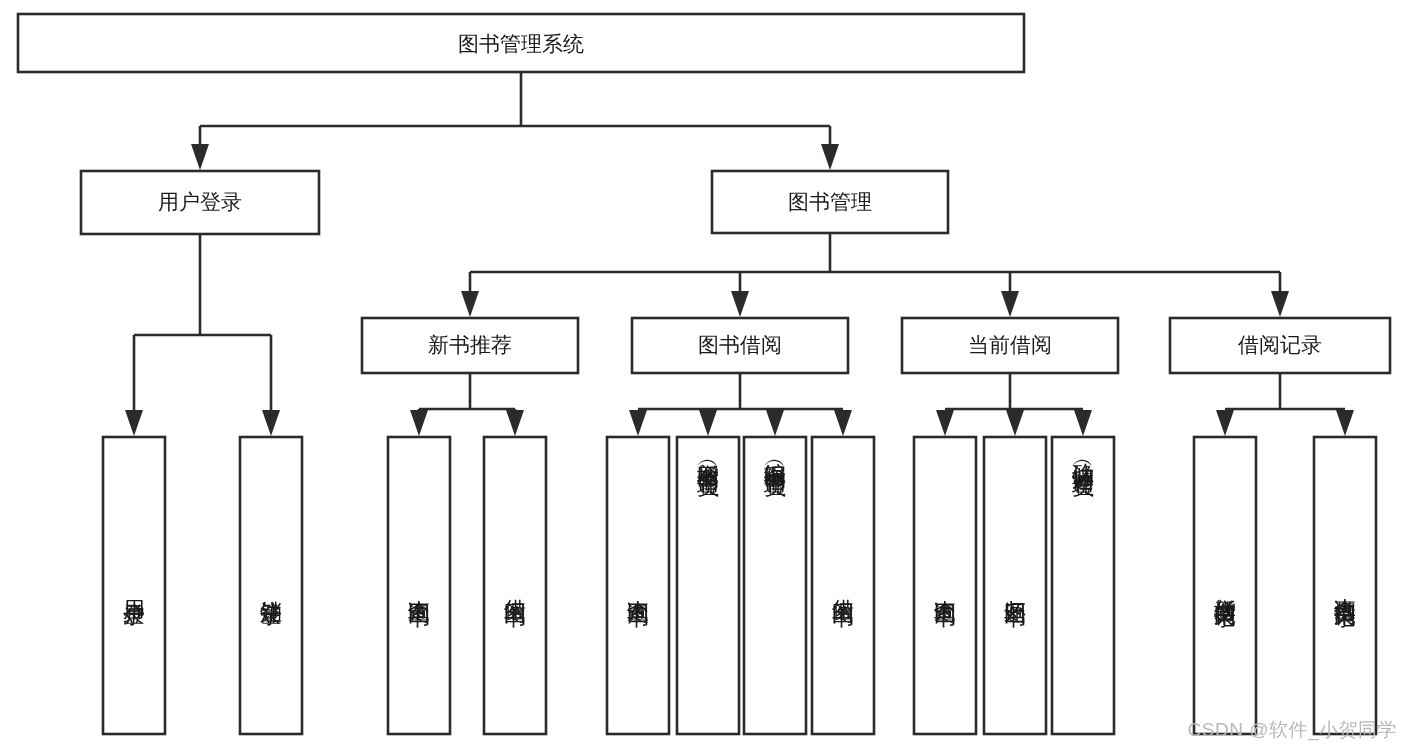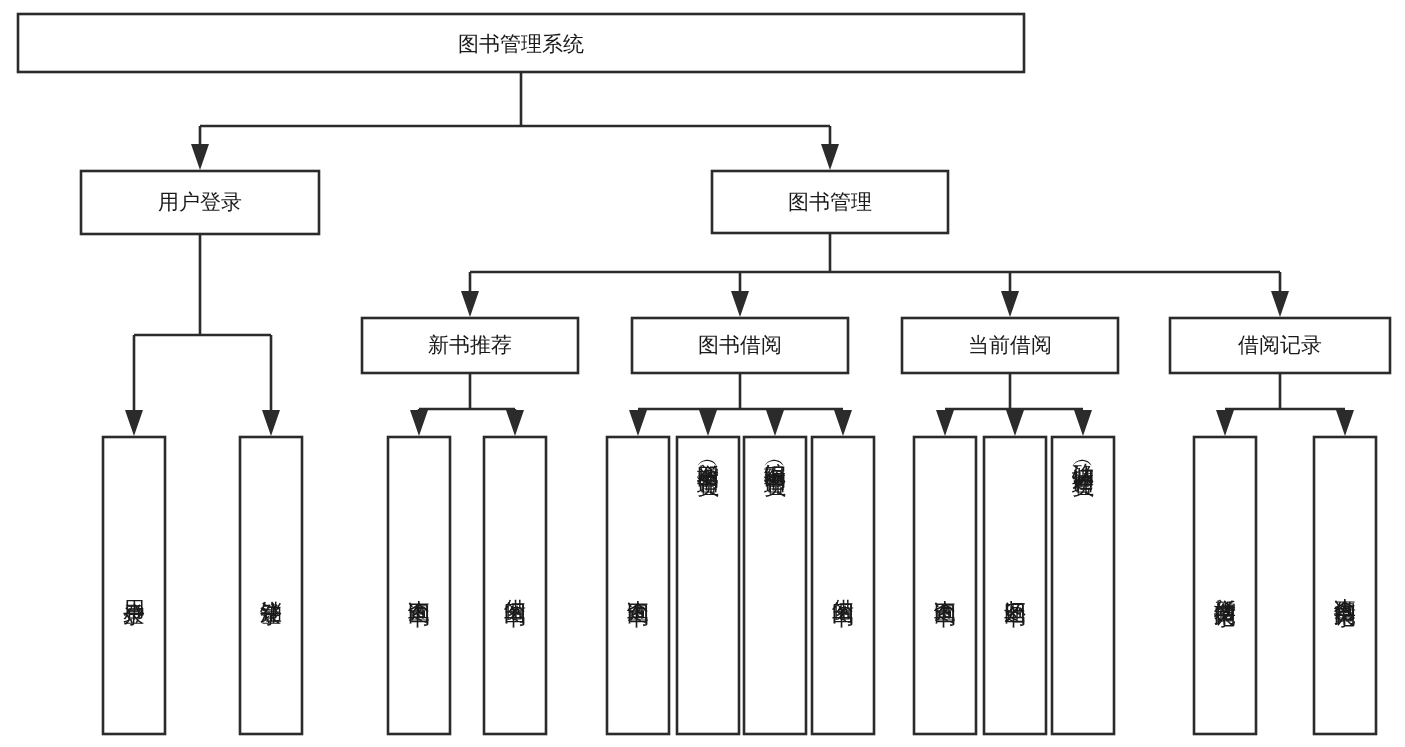--- a/index.html
+++ b/index.html
@@ -226,13 +226,14 @@
   <div class="vtext-wrap" style="left:1052px;top:437px;width:62px;height:297px;align-items:flex-start;padding-top:8px;box-sizing:border-box;">
     <span class="vtext">确认归还（管理员）</span>
   </div>
   <div class="vtext-wrap" style="left:1194px;top:437px;width:62px;height:297px;">
     <span class="vtext">新增借阅记录</span>
   </div>
   <div class="vtext-wrap" style="left:1314px;top:437px;width:62px;height:297px;">
     <span class="vtext">查询借阅记录</span>
   </div>
 
+  <div class="watermark">CSDN @软件_小贺同学</div>
 </div>
 
 </body></html>

